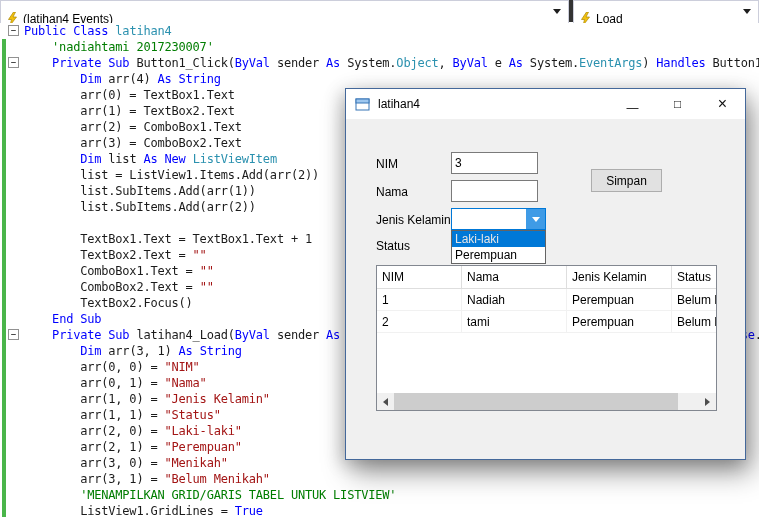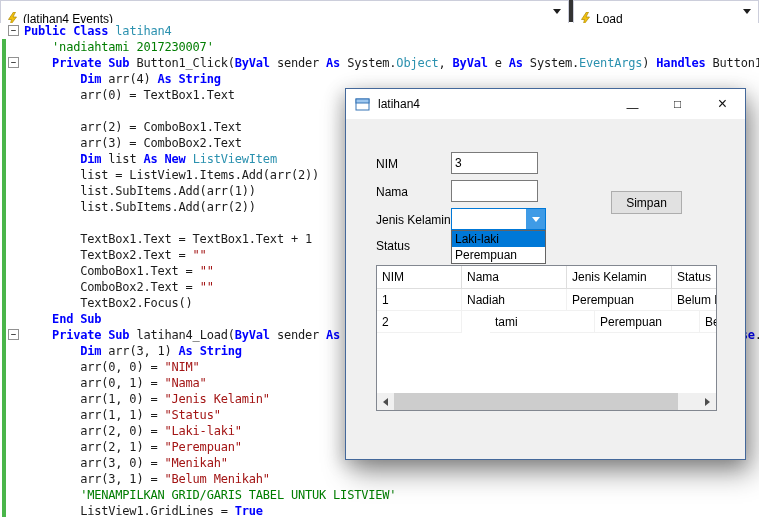--- a/index.html
+++ b/index.html
@@ -35,21 +35,21 @@
     font-family:"DejaVu Sans Mono","Liberation Mono",monospace;
     font-size:12px;letter-spacing:-0.2px;
   }
   .line{position:relative;height:16px;line-height:16px;padding-left:24px;white-space:pre;overflow:hidden;}
   .chg{position:absolute;left:2px;top:0;bottom:0;width:4px;background:var(--chg,#4ab54a);}
   .fold{
     position:absolute;left:8px;top:2px;width:11px;height:11px;box-sizing:border-box;
     border:1px solid #919191;background:#fff;color:#000;
     font-size:9px;line-height:8px;text-align:center;letter-spacing:0;
   }
-  .tk-kw{color:var(--kw,#0000ff);font-weight:bold;}
+  .tk-kw{color:var(--kw,#0000ff);}
   .tk-ty{color:var(--ty,#2b91af);}
   .tk-st{color:var(--st,#a31515);}
   .tk-com{color:var(--com,#007d00);}
   .tk-pl{color:#1b1b1b;}
   
   .winform{
     position:absolute;left:345px;top:88px;width:401px;height:372px;box-sizing:border-box;
     background:#f0f0f0;border:1px solid var(--winborder,#44689a);
     box-shadow:6px 12px 26px rgba(0,0,0,.42),-4px 4px 16px rgba(0,0,0,.18);
     z-index:10;font-size:12px;
@@ -80,28 +80,28 @@
   .combo-btn{
     position:absolute;right:0;top:0;width:19px;height:100%;
     background:#3f9be6;display:flex;align-items:center;justify-content:center;
   }
   .combo-arrow{width:0;height:0;border-left:4px solid transparent;border-right:4px solid transparent;border-top:5px solid #fff;}
   .dropdown{
     position:absolute;left:105px;top:141px;width:95px;box-sizing:border-box;
     background:#fff;border:1px solid #646464;z-index:6;
   }
   .dd-item{height:16px;line-height:16px;padding-left:3px;color:#000;white-space:nowrap;overflow:hidden;}
-  .dd-item.sel{background:var(--accent,#0078d7);color:#000000;}
+  .dd-item.sel{background:var(--accent,#0078d7);color:#e5e5e5;}
   .f-btn{
     position:absolute;left:245px;width:71px;height:23px;box-sizing:border-box;
     background:#e1e1e1;border:1px solid #adadad;font-size:12px;color:#000;
     display:flex;align-items:center;justify-content:center;
     font-family:"Liberation Sans","DejaVu Sans",sans-serif;
   }
-  #btn-simpan{top:102px;margin-left:20px;}
+  #btn-simpan{top:80px;}
   #btn-keluar{top:125px;}
   .listview{
     position:absolute;left:30px;top:176px;width:341px;height:146px;box-sizing:border-box;
     border:1px solid #828790;background:#fff;overflow:hidden;
   }
   .lv-h{display:flex;height:22px;border-bottom:1px solid #dedede;}
   .lv-hc{box-sizing:border-box;border-right:1px solid #dedede;padding:4px 0 0 5px;color:#000;flex-shrink:0;white-space:nowrap;overflow:hidden;}
   .lv-r{display:flex;height:22px;}
   .lv-c{box-sizing:border-box;padding:4px 0 0 5px;color:#000;flex-shrink:0;white-space:nowrap;overflow:hidden;border-right:1px solid #f1f1f1;border-bottom:1px solid #f1f1f1;}
   .lv-scroll{position:absolute;left:0;right:0;bottom:0;height:17px;background:#f0f0f0;}
@@ -135,21 +135,21 @@
     </div>
   </div>
 
   <div class="editor">
     <div id="code-lines">
         <div class="line"><span class="fold">−</span><span class="ct"><span class="tk-kw">Public Class </span><span class="tk-ty">latihan4</span></span></div>
         <div class="line"><span class="chg"></span><span class="ct"><span class="tk-com">    'nadiahtami 2017230007'</span></span></div>
         <div class="line"><span class="chg"></span><span class="fold">−</span><span class="ct"><span class="tk-pl">    </span><span class="tk-kw">Private Sub </span><span class="tk-pl">Button1_Click(</span><span class="tk-kw">ByVal</span><span class="tk-pl"> sender </span><span class="tk-kw">As</span><span class="tk-pl"> System.</span><span class="tk-ty">Object</span><span class="tk-pl">, </span><span class="tk-kw">ByVal</span><span class="tk-pl"> e </span><span class="tk-kw">As</span><span class="tk-pl"> System.</span><span class="tk-ty">EventArgs</span><span class="tk-pl">) </span><span class="tk-kw">Handles</span><span class="tk-pl"> Button1.Click</span></span></div>
         <div class="line"><span class="chg"></span><span class="ct"><span class="tk-pl">        </span><span class="tk-kw">Dim</span><span class="tk-pl"> arr(4) </span><span class="tk-kw">As String</span></span></div>
         <div class="line"><span class="chg"></span><span class="ct"><span class="tk-pl">        arr(0) = TextBox1.Text</span></span></div>
-        <div class="line"><span class="chg"></span></div>
+        <div class="line"><span class="chg"></span><span class="ct"><span class="tk-pl">        arr(1) = TextBox2.Text</span></span></div>
         <div class="line"><span class="chg"></span><span class="ct"><span class="tk-pl">        arr(2) = ComboBox1.Text</span></span></div>
         <div class="line"><span class="chg"></span><span class="ct"><span class="tk-pl">        arr(3) = ComboBox2.Text</span></span></div>
         <div class="line"><span class="chg"></span><span class="ct"><span class="tk-pl">        </span><span class="tk-kw">Dim</span><span class="tk-pl"> list </span><span class="tk-kw">As New </span><span class="tk-ty">ListViewItem</span></span></div>
         <div class="line"><span class="chg"></span><span class="ct"><span class="tk-pl">        list = ListView1.Items.Add(arr(2))</span></span></div>
         <div class="line"><span class="chg"></span><span class="ct"><span class="tk-pl">        list.SubItems.Add(arr(1))</span></span></div>
         <div class="line"><span class="chg"></span><span class="ct"><span class="tk-pl">        list.SubItems.Add(arr(2))</span></span></div>
         <div class="line"><span class="chg"></span></div>
         <div class="line"><span class="chg"></span><span class="ct"><span class="tk-pl">        TextBox1.Text = TextBox1.Text + 1</span></span></div>
         <div class="line"><span class="chg"></span><span class="ct"><span class="tk-pl">        TextBox2.Text = </span><span class="tk-st">""</span></span></div>
         <div class="line"><span class="chg"></span><span class="ct"><span class="tk-pl">        ComboBox1.Text = </span><span class="tk-st">""</span></span></div>
@@ -216,21 +216,21 @@
       </div>
     <div id="lv-body">
         <div class="lv-r">
           <div class="lv-c" style="width: 85px;">1</div>
           <div class="lv-c" style="width: 105px;">Nadiah</div>
           <div class="lv-c" style="width: 105px;">Perempuan</div>
           <div class="lv-c" style="width: 80px;">Belum Menikah</div>
         </div>
         <div class="lv-r">
           <div class="lv-c" style="width: 85px;">2</div>
-          <div class="lv-c" style="width: 105px; margin-left: 28px;">tami</div>
+          <div class="lv-c" style="width: 105px;">tami</div>
           <div class="lv-c" style="width: 105px;">Perempuan</div>
           <div class="lv-c" style="width: 80px;">Belum Menikah</div>
         </div>
       </div>
     <div class="lv-scroll">
       <div class="lv-arrow left">
           <span class="tri-left"></span>
         </div>
       <div class="lv-thumb"></div>
       <div class="lv-arrow right">

